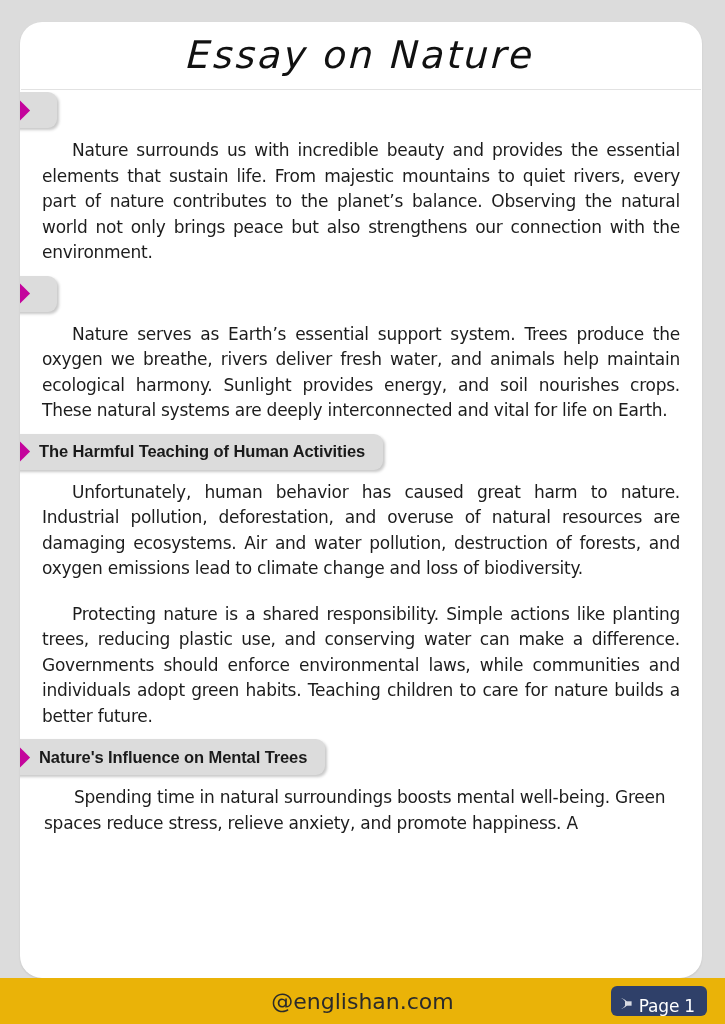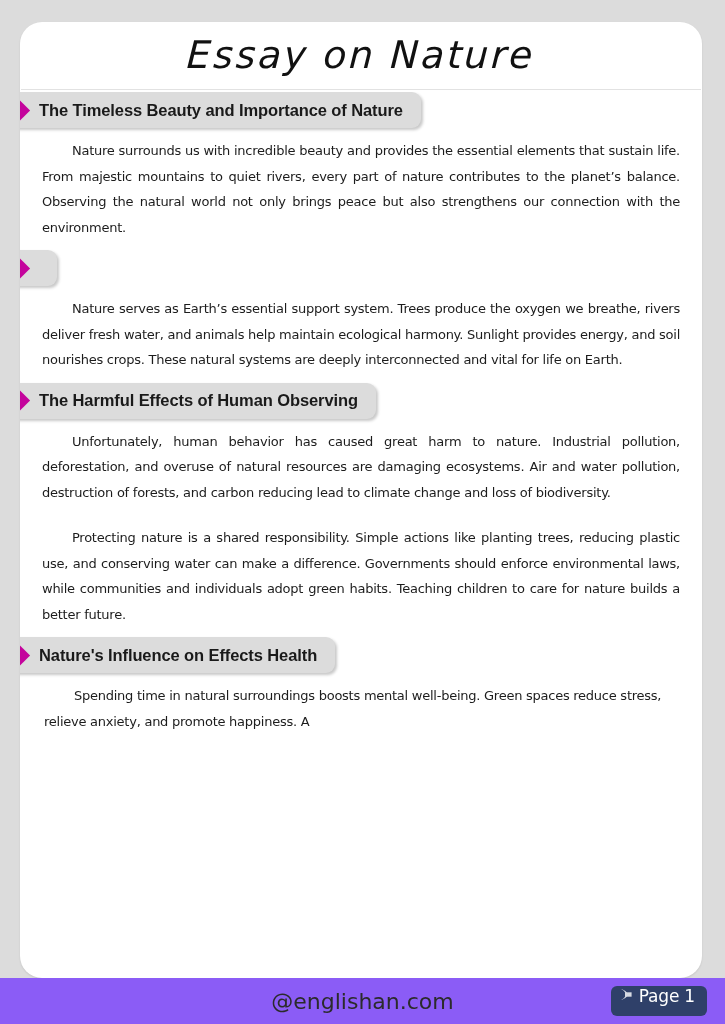--- a/index.html
+++ b/index.html
@@ -104,38 +104,38 @@
     font-size: 16.5px;
     color: #1a1a1a;
     letter-spacing: -0.1px;
     white-space: nowrap;
   }
 
   
   .para {
     margin: 10px 22px 0 22px;
     font-family: "DejaVu Sans", sans-serif;
-    font-size: 13px;
+    font-size: 17px;
     line-height: 25.5px;
     color: #1c1c1c;
     text-align: justify;
     text-indent: 30px;
     letter-spacing: -0.25px;
     padding-bottom: 10px;
   }
   .para.last { text-align: left; margin-left: 24px; }
 
   
   .footer {
     position: absolute;
     left: 0;
     top: 978px;
     width: 725px;
     height: 46px;
-    background: #8b5cf6;
+    background: #eab308;
   }
 
   .site {
     position: absolute;
     left: 0;
     top: 0;
     width: 725px;
     height: 46px;
     display: flex;
     align-items: center;
@@ -145,21 +145,21 @@
     color: #2b2b2b;
     letter-spacing: 0px;
   }
 
   .page-badge {
     position: absolute;
     right: 18px;
     top: 8px;
     height: 30px;
     display: flex;
-    align-items: flex-start;
+    align-items: flex-end;
     gap: 4px;
     padding: 0 12px 0 7px;
     background: #2f4069;
     border-radius: 6px;
   }
 
   .arrow-icon { display: block; flex: none; }
 
   .page-label {
     font-family: "DejaVu Sans", sans-serif;
@@ -179,48 +179,47 @@
     <div class="title-area">
       <div class="doc-title">Essay on Nature</div>
     </div>
     <div class="title-rule"></div>
 
     <div class="content">
 
       <div class="section">
         <div class="heading">
           <span class="diamond"></span>
-          <span class="heading-text">The Timeless Beauty and Importance of Nature</span>
         </div>
         <p class="para">Nature surrounds us with incredible beauty and provides the essential elements that sustain life. From majestic mountains to quiet rivers, every part of nature contributes to the planet’s balance. Observing the natural world not only brings peace but also strengthens our connection with the environment.</p>
       </div>
 
       <div class="section">
         <div class="heading">
           <span class="diamond"></span>
         </div>
         <p class="para">Nature serves as Earth’s essential support system. Trees produce the oxygen we breathe, rivers deliver fresh water, and animals help maintain ecological harmony. Sunlight provides energy, and soil nourishes crops. These natural systems are deeply interconnected and vital for life on Earth.</p>
       </div>
 
       <div class="section">
         <div class="heading">
           <span class="diamond"></span>
-          <span class="heading-text">The Harmful Effects of Human Observing</span>
-        </div>
-        <p class="para">Unfortunately, human behavior has caused great harm to nature. Industrial pollution, deforestation, and overuse of natural resources are damaging ecosystems. Air and water pollution, destruction of forests, and carbon reducing lead to climate change and loss of biodiversity.</p>
+          <span class="heading-text">The Harmful Teaching of Human Activities</span>
+        </div>
+        <p class="para">Unfortunately, human behavior has caused great harm to nature. Industrial pollution, deforestation, and overuse of natural resources are damaging ecosystems. Air and water pollution, destruction of forests, and oxygen emissions lead to climate change and loss of biodiversity.</p>
       </div>
 
       <div class="section">
         <p class="para">Protecting nature is a shared responsibility. Simple actions like planting trees, reducing plastic use, and conserving water can make a difference. Governments should enforce environmental laws, while communities and individuals adopt green habits. Teaching children to care for nature builds a better future.</p>
       </div>
 
       <div class="section">
         <div class="heading">
           <span class="diamond"></span>
-          <span class="heading-text">Nature's Influence on Effects Health</span>
+          <span class="heading-text">Nature's Influence on Mental Trees</span>
         </div>
         <p class="para last">Spending time in natural surroundings boosts mental well-being. Green spaces reduce stress, relieve anxiety, and promote happiness. A</p>
       </div>
 
     </div>
   </div>
 
   <div class="footer">
     <div class="site">@englishan.com</div>
 

